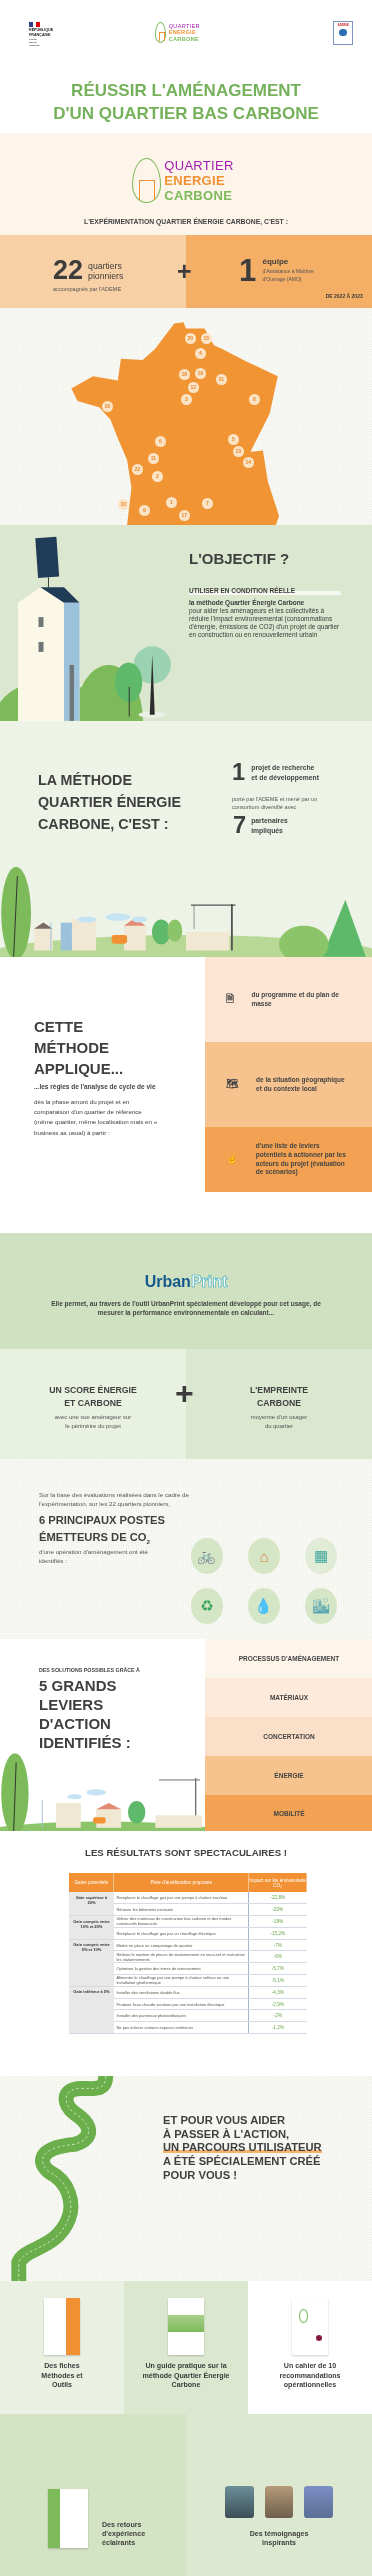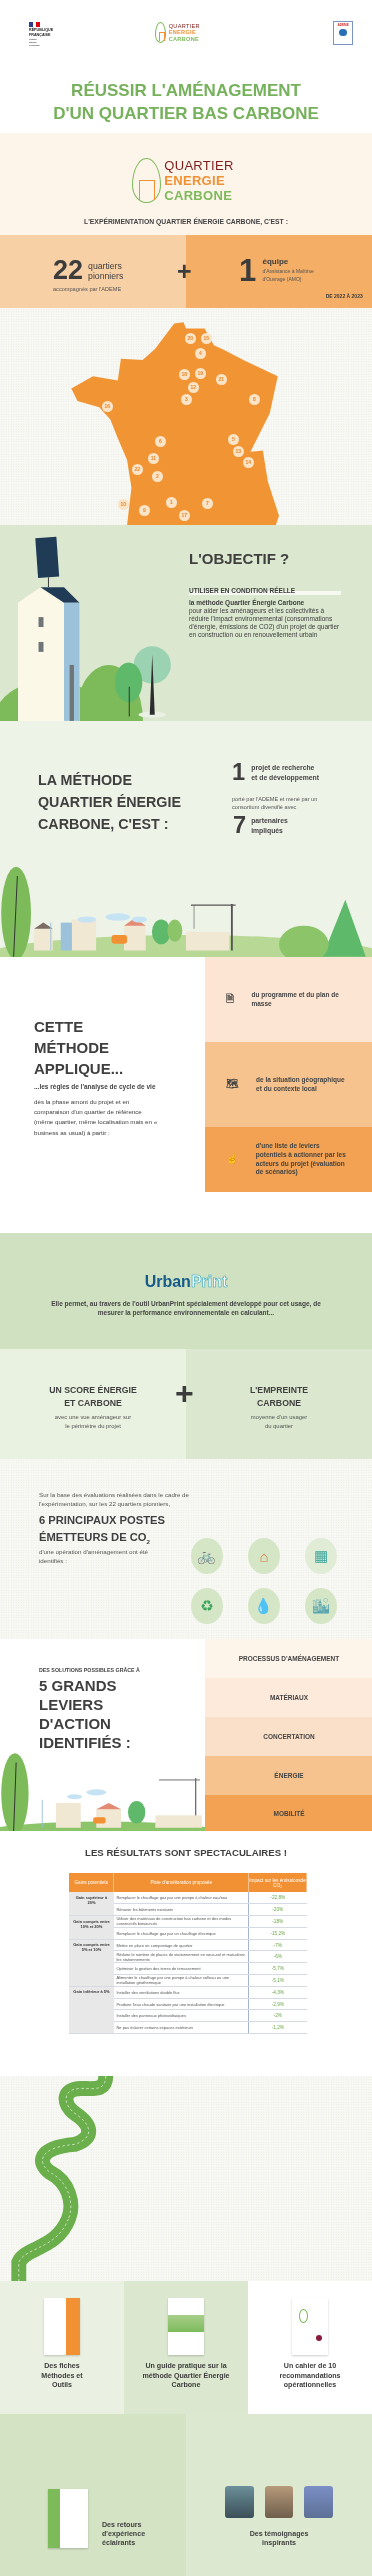--- a/index.html
+++ b/index.html
@@ -10,21 +10,21 @@
 
 #hdr{height:133px;background:#fff}
 .rf{position:absolute;left:29px;top:22.3px;font-size:3.7px;line-height:4.3px;font-weight:bold;color:#222}
 .rf .flag{display:flex;width:11.2px;height:4.3px;margin-bottom:1.9px}
 .rf .flag i{flex:1}
 .rf .motto{font-weight:normal;font-style:italic;font-size:2.5px;line-height:3.1px;margin-top:1.2px}
 .logo-s{position:absolute;left:155px;top:22px;display:flex;align-items:center;gap:2.5px}
 .leaf{width:11.2px;height:21px;border:1.2px solid #7cba5a;border-radius:50% 50% 50% 50%/60% 60% 40% 40%;position:relative}
 .leaf:after{content:"";position:absolute;left:2.5px;bottom:1.2px;width:4.3px;height:7.4px;border:0.9px solid #f19133;border-bottom:none}
 .lt{font-size:5.6px;line-height:6.2px;letter-spacing:0.3px}
-.lt .q{color:#7f1d1d}.lt .e{color:#f19133;font-weight:bold}.lt .cb{color:#7cba5a;font-weight:bold}
+.lt .q{color:#a21caf}.lt .e{color:#f19133;font-weight:bold}.lt .cb{color:#7cba5a;font-weight:bold}
 .ademe{position:absolute;right:18.6px;top:20.5px;width:20.5px;height:24px;border:0.6px solid #7b93c0;font-size:3.1px;color:#d32b2b;font-weight:bold;text-align:center;padding-top:1.9px}
 .ademe .g{width:7.4px;height:7.4px;border-radius:50%;background:#2a6fb5;margin:1.2px auto}
 .h1{position:absolute;left:0;right:0;top:79px;text-align:center;color:#76b15b;font-size:17px;line-height:23px;font-weight:bold}
 
 #intro{height:102px;background:#fdf4ea}
 .logo-b{position:absolute;left:132px;top:25px;display:flex;align-items:center;gap:3.7px}
 .logo-b .leaf{width:28.6px;height:45px;border-width:1.9px}
 .logo-b .leaf:after{left:6.2px;bottom:2.5px;width:13.7px;height:18.6px;border-width:1.9px}
 .logo-b .lt{font-size:13px;line-height:15px}
 .intro-t{position:absolute;left:0;right:0;top:85px;text-align:center;font-size:6.8px;font-weight:bold;color:#444}
@@ -410,20 +410,27 @@
         </tr>
       </tbody>
   </table>
 </section>
 
 <section id="parc" class="sec dots">
   <svg width="137" height="205" style="position:absolute;left:0;top:0" viewBox="0 0 220 330">
     <path d="M170 0 C170 25 150 20 130 20 C100 20 100 45 120 60 C150 80 150 100 120 110 C60 115 60 140 80 155 C110 170 120 205 110 230 M110 230 C90 280 40 275 30 300 L30 330" fill="none" stroke="#6aaf4b" stroke-width="24" stroke-linecap="round"></path>
     <path d="M170 0 C170 25 150 20 130 20 C100 20 100 45 120 60 C150 80 150 100 120 110 C60 115 60 140 80 155 C110 170 120 205 110 230 M110 230 C90 280 40 275 30 300 L30 330" fill="none" stroke="#fff" stroke-width="1" stroke-dasharray="4 4"></path>
   </svg>
+  <div style="position:absolute;left:163px;top:38px;font-size:11.2px;font-weight:bold;line-height:13.7px" class="dark">
+    <div>ET POUR VOUS AIDER</div>
+    <div>À PASSER À L'ACTION,</div>
+    <div style="background:linear-gradient(transparent 62%,#f6b26b 62%,#f6b26b 85%,transparent 85%);display:inline-block">UN PARCOURS UTILISATEUR</div>
+    <div>A ÉTÉ SPÉCIALEMENT CRÉÉ</div>
+    <div>POUR VOUS !</div>
+  </div>
 </section>
 
 <section id="docs" class="sec">
   <div class="doc" style="background:#eaf1e2">
     <div class="thumb" style="background:linear-gradient(90deg,#fff 62%,#f19133 62%)"></div>
     <div class="doc-t" style="padding:0 34px;margin-top:7.4px">Des fiches Méthodes et Outils</div>
   </div>
   <div class="doc" style="background:#dbe7cf">
     <div class="thumb" style="background:linear-gradient(#fff 30%,#a8cf8a 30%,#7cba5a 60%,#fff 60%)"></div>
     <div class="doc-t" style="padding:0 15.5px">Un guide pratique sur la méthode Quartier Énergie Carbone</div>

